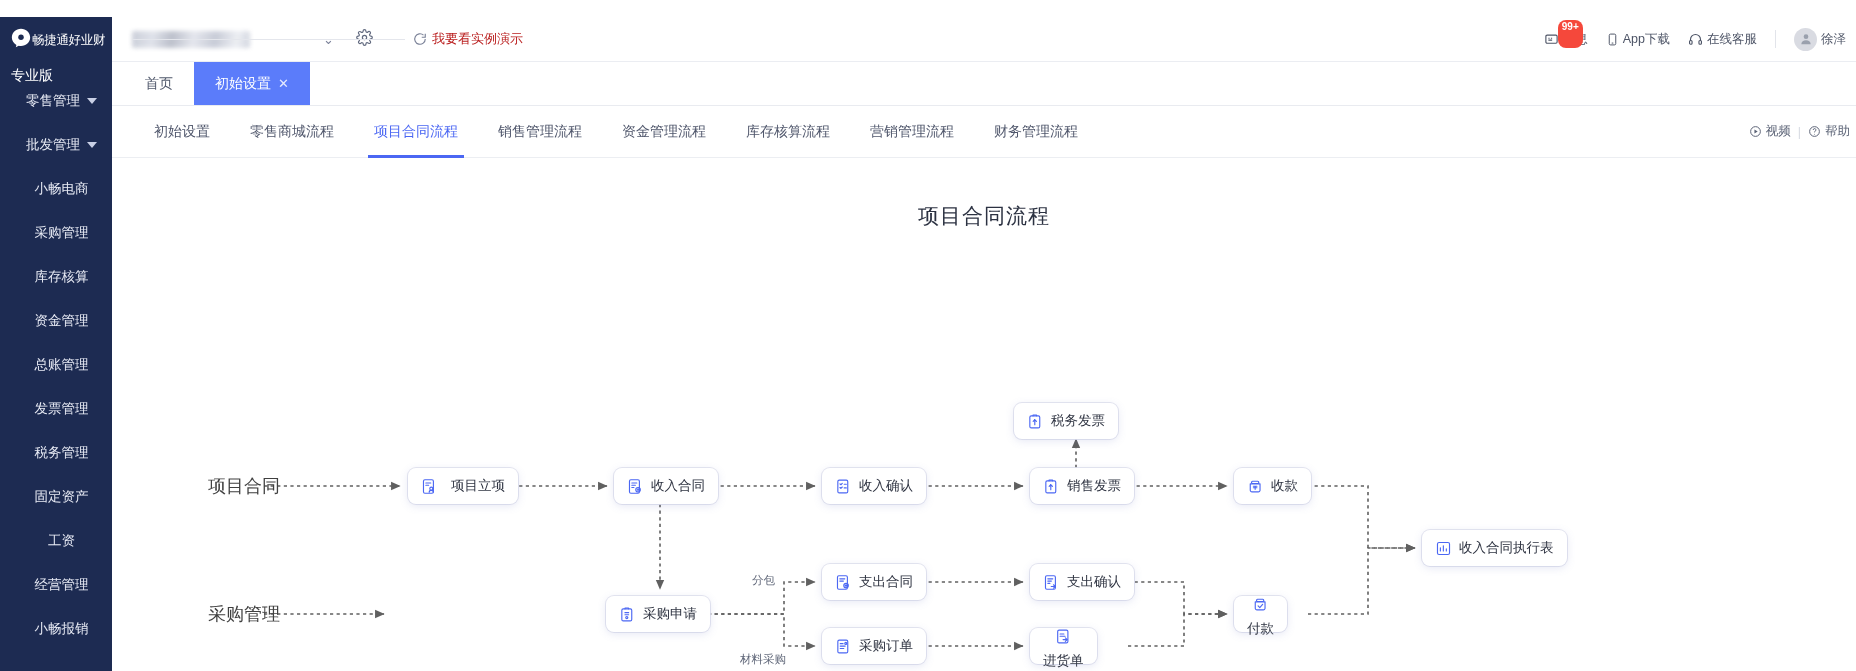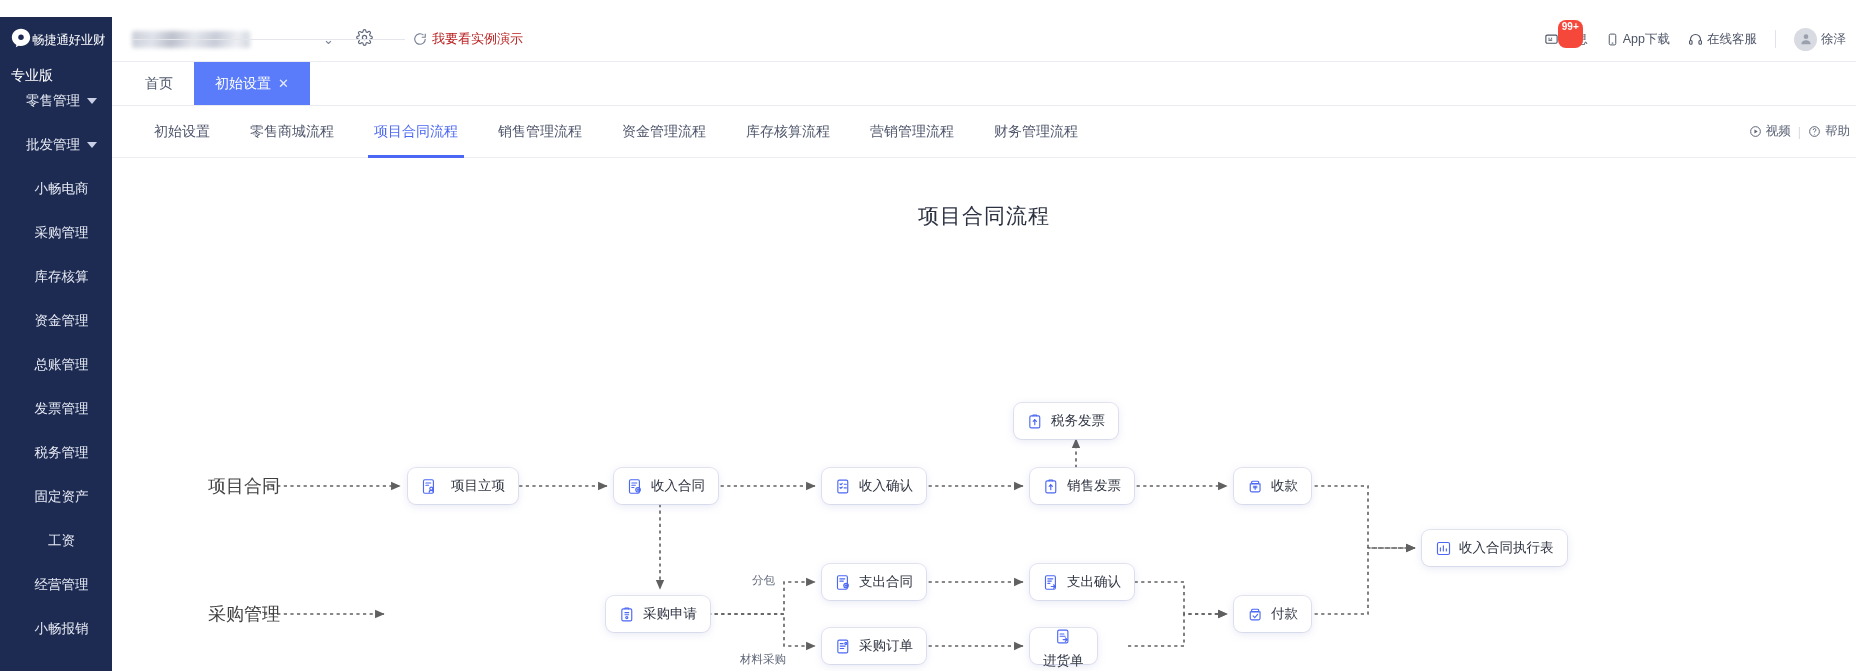--- a/index.html
+++ b/index.html
@@ -379,21 +379,21 @@
             <span>支出合同</span>
           </div>
           <div class="node" style="left: 918px; top: 324px;">
             <span class="nicon"><svg viewBox="0 0 24 24" fill="none" stroke="#4b67f3" stroke-width="1.6" stroke-linecap="round" stroke-linejoin="round">
                 <rect x="3.5" y="2.5" width="14" height="19" rx="2"></rect>
                 <path d="M6.8 6.8h7M6.8 10h5M6.8 13.2h3"></path>
                 <path d="M11.6 17.6h6M14.8 15.2l2.8 2.4-2.8 2.4"></path>
               </svg></span>
             <span>支出确认</span>
           </div>
-          <div class="node" style="left: 1122px; top: 356px;">
+          <div class="node" style="left: 1122px; top: 356px; flex-direction: column;">
             <span class="nicon"><svg viewBox="0 0 24 24" fill="none" stroke="#4b67f3" stroke-width="1.6" stroke-linecap="round" stroke-linejoin="round">
                 <path d="M4.6 8.2h13.8v9a2.4 2.4 0 0 1-2.4 2.4H7a2.4 2.4 0 0 1-2.4-2.4z"></path>
                 <rect x="6.4" y="4.6" width="10.2" height="3.2" rx="1.4"></rect>
                 <path d="M8.6 13.9l2.4 2.4 4-4.6"></path>
               </svg></span>
             <span>付款</span>
           </div>
           <div class="node" style="left: 494px; top: 356px;">
             <span class="nicon"><svg viewBox="0 0 24 24" fill="none" stroke="#4b67f3" stroke-width="1.6" stroke-linecap="round" stroke-linejoin="round">
                 <rect x="4" y="4" width="14" height="17" rx="2"></rect>

